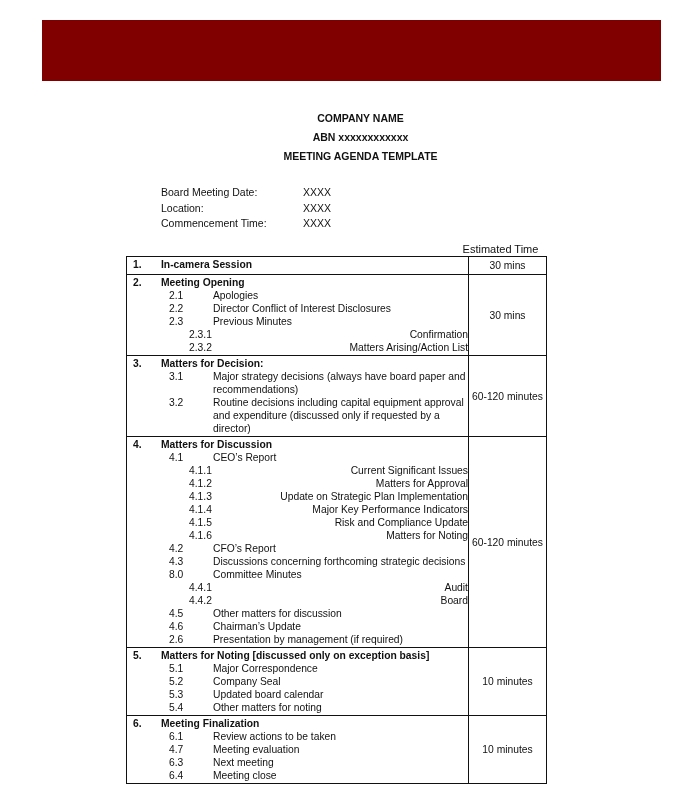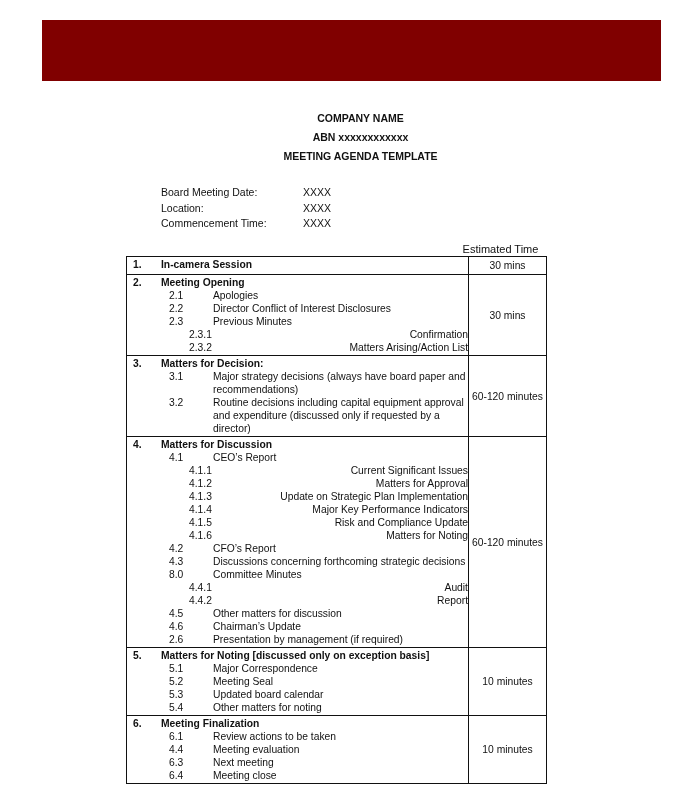--- a/index.html
+++ b/index.html
@@ -161,21 +161,21 @@
       <div class="sub">
             <span class="num">8.0</span>
             <span>Committee Minutes</span>
           </div>
       <div class="subsub">
             <span class="num">4.4.1</span>
             <span>Audit</span>
           </div>
       <div class="subsub">
             <span class="num">4.4.2</span>
-            <span>Report</span>
+            <span>Board</span>
           </div>
       <div class="sub">
             <span class="num">4.5</span>
             <span>Other matters for discussion</span>
           </div>
       <div class="sub">
             <span class="num">4.6</span>
             <span>Chairman’s Update</span>
           </div>
       <div class="sub">
@@ -191,21 +191,21 @@
       <div class="head">
             <span class="num">5.</span>
             <span>Matters for Noting [discussed only on exception basis]</span>
           </div>
       <div class="sub">
             <span class="num">5.1</span>
             <span>Major Correspondence</span>
           </div>
       <div class="sub">
             <span class="num">5.2</span>
-            <span>Meeting Seal</span>
+            <span>Company Seal</span>
           </div>
       <div class="sub">
             <span class="num">5.3</span>
             <span>Updated board calendar</span>
           </div>
       <div class="sub">
             <span class="num">5.4</span>
             <span>Other matters for noting</span>
           </div>
     </td>
@@ -216,21 +216,21 @@
     <td class="c1">
       <div class="head">
             <span class="num">6.</span>
             <span>Meeting Finalization</span>
           </div>
       <div class="sub">
             <span class="num">6.1</span>
             <span>Review actions to be taken</span>
           </div>
       <div class="sub">
-            <span class="num">4.4</span>
+            <span class="num">4.7</span>
             <span>Meeting evaluation</span>
           </div>
       <div class="sub">
             <span class="num">6.3</span>
             <span>Next meeting</span>
           </div>
       <div class="sub">
             <span class="num">6.4</span>
             <span>Meeting close</span>
           </div>

